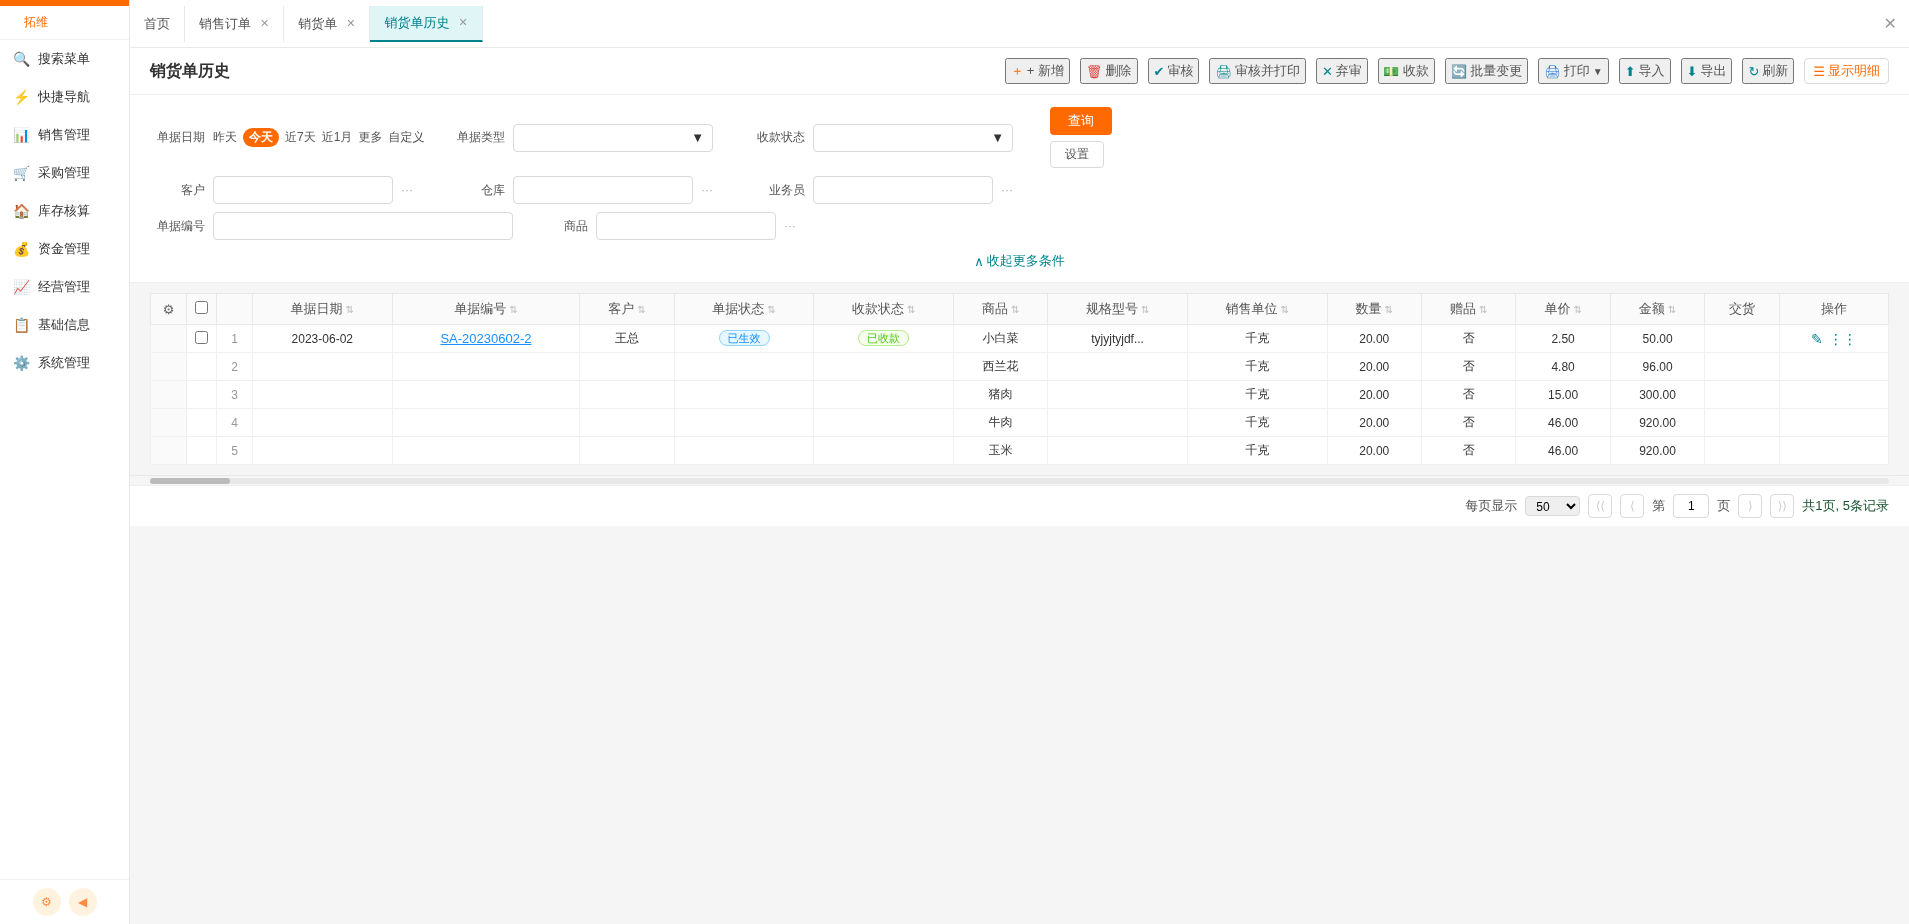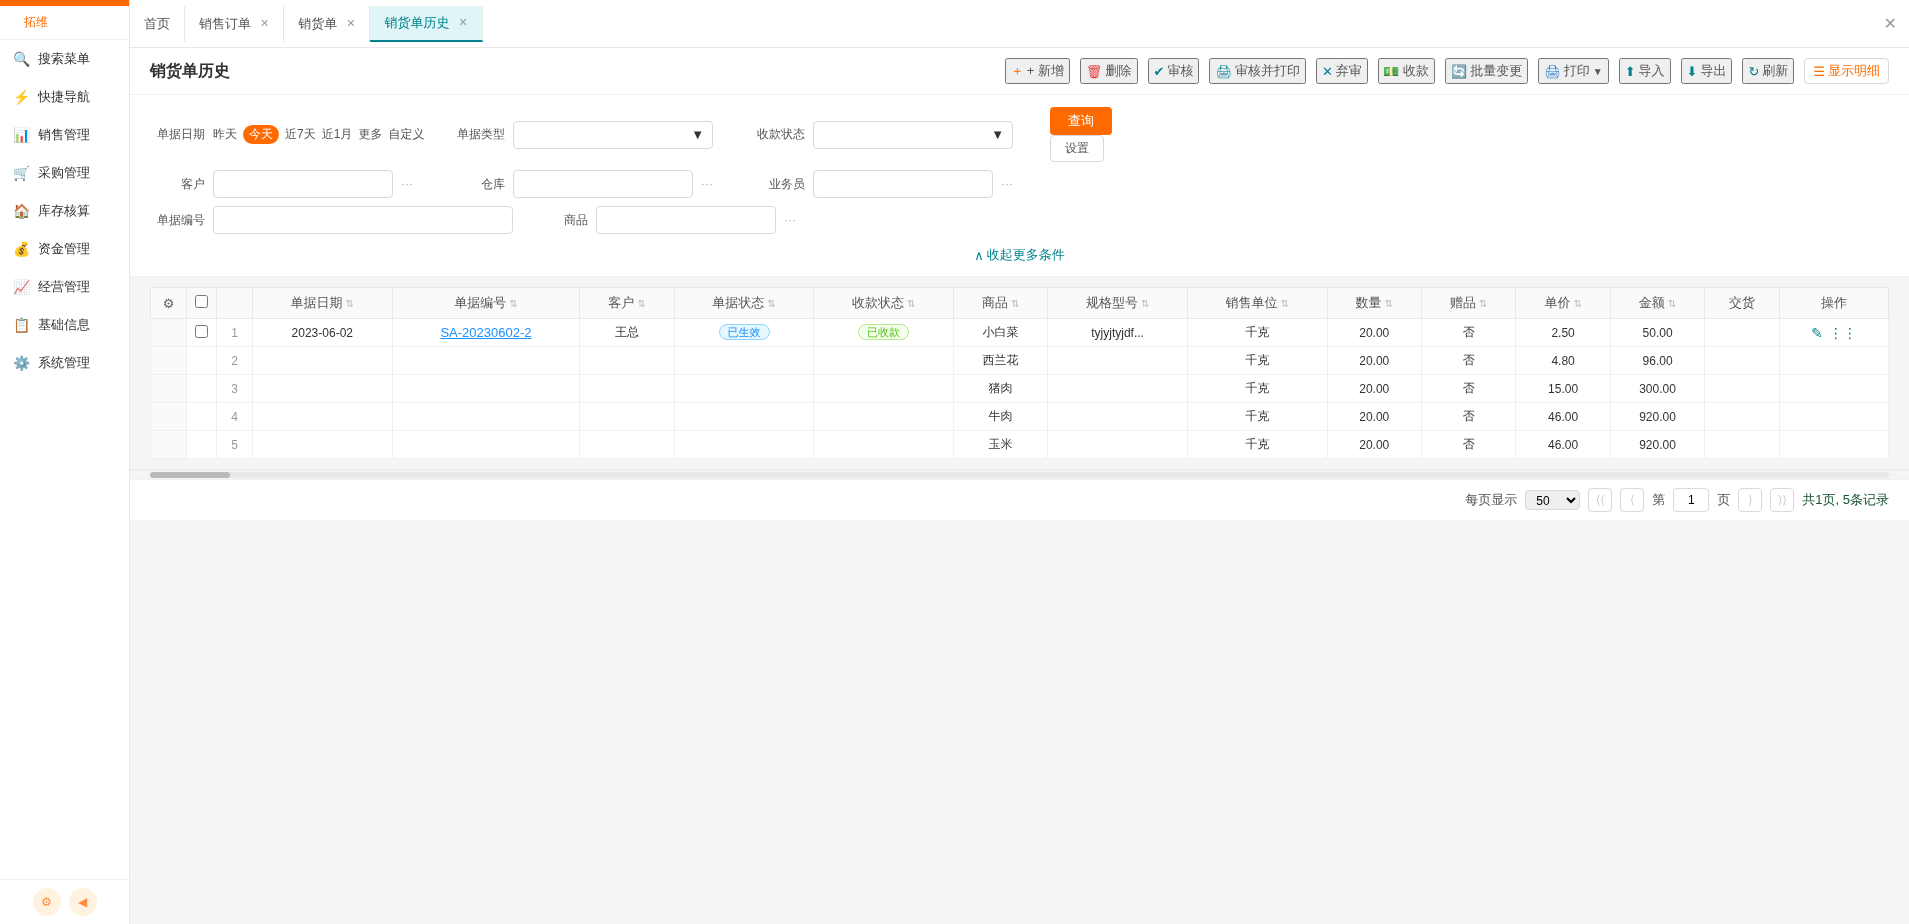--- a/index.html
+++ b/index.html
@@ -41,26 +41,26 @@
 
     
     .search-area { background: #fff; padding: 12px 20px; border-bottom: 1px solid #f0f0f0; }
     .search-row { display: flex; align-items: center; gap: 20px; margin-bottom: 8px; flex-wrap: wrap; }
     .search-field { display: flex; align-items: center; gap: 8px; min-width: 280px; }
     .search-field label { color: #555; white-space: nowrap; min-width: 55px; text-align: right; font-size: 12px; }
     .search-field input, .search-field .select-box { border: 1px solid #d9d9d9; border-radius: 4px; padding: 3px 8px; font-size: 12px; color: #333; height: 28px; min-width: 180px; }
     .search-field .select-box { display: flex; align-items: center; justify-content: space-between; cursor: pointer; background: #fff; }
     .date-range-field { display: flex; align-items: center; gap: 6px; }
     .date-link { font-size: 12px; color: #555; cursor: pointer; }
-    .date-link.active { background: #ff6a00; color: #fff; border-radius: 10px; padding: 1px 6px; }
+    .date-link.active { background: #ff6a00; color: #fff; border-radius: 10px; padding: 1px 6px; font-weight: bold; }
     .ellipsis-btn { color: #aaa; cursor: pointer; font-size: 12px; }
     .collapse-btn { color: #00838f; cursor: pointer; font-size: 12px; display: flex; align-items: center; gap: 3px; margin-top: 4px; }
     .query-btn { background: #ff6a00; color: #fff; border: none; border-radius: 4px; padding: 5px 18px; font-size: 13px; cursor: pointer; }
     .set-btn { background: #fff; color: #555; border: 1px solid #d9d9d9; border-radius: 4px; padding: 4px 14px; font-size: 12px; cursor: pointer; }
-    .search-actions { display: flex; flex-direction: column; gap: 0; align-items: flex-start; }
+    .search-actions { display: flex; flex-direction: column; gap: 6px; align-items: flex-start; }
 
     
     .table-container { padding: 10px 20px; background: #f5f5f5; }
     .data-table { width: 100%; border-collapse: collapse; background: #fff; border: 1px solid #e8e8e8; }
     .data-table th { background: #fafafa; border: 1px solid #e8e8e8; padding: 6px 8px; font-size: 12px; color: #555; font-weight: normal; text-align: center; white-space: nowrap; }
     .data-table td { border: 1px solid #f0f0f0; padding: 5px 8px; font-size: 12px; color: #333; text-align: center; white-space: nowrap; }
     .data-table .th-sort { display: flex; align-items: center; justify-content: center; gap: 3px; }
     .sort-icon { font-size: 10px; color: #bbb; }
     .status-badge { border-radius: 10px; padding: 1px 8px; font-size: 11px; }
     .status-effective { background: #e6f7ff; color: #1890ff; border: 1px solid #91d5ff; }

